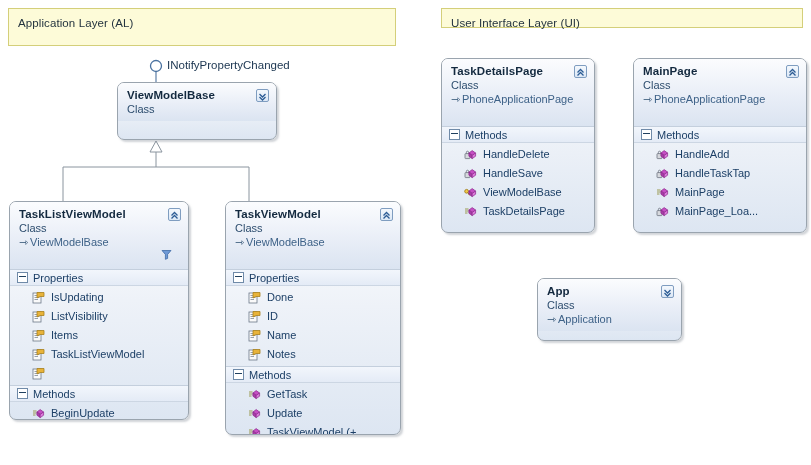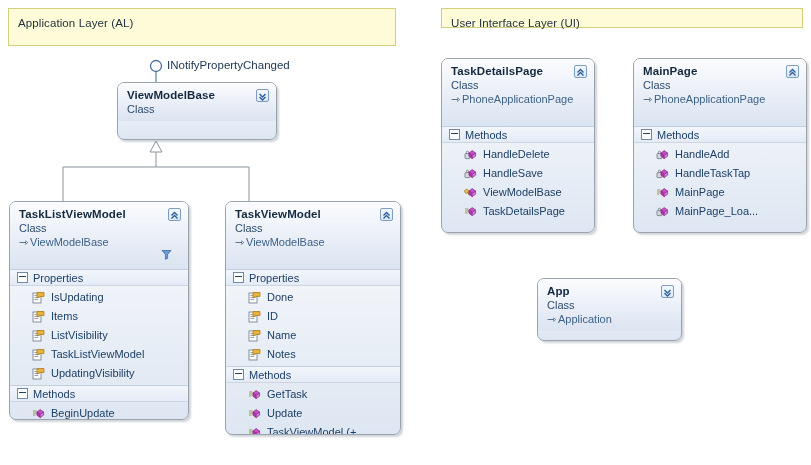--- a/index.html
+++ b/index.html
@@ -218,51 +218,50 @@
       <span class="member-label">IsUpdating</span>
     </div>
     <div class="member">
       <svg class="member-icon" width="13" height="13" viewBox="0 0 13 13">
           <rect x="1" y="2" width="8" height="10" fill="#fafafa" stroke="#6b7888" stroke-width=".8"></rect>
           <line x1="2.5" y1="4.5" x2="7.5" y2="4.5" stroke="#6b7888" stroke-width=".7"></line>
           <line x1="2.5" y1="6.5" x2="7.5" y2="6.5" stroke="#6b7888" stroke-width=".7"></line>
           <line x1="2.5" y1="8.5" x2="6" y2="8.5" stroke="#6b7888" stroke-width=".7"></line>
           <path d="M5 1.5 L12 1.5 L12 5.5 L8 5.5 L5 7 Z" fill="#e8b33a" stroke="#a8801c" stroke-width=".8"></path>
         </svg>
+      <span class="member-label">ListVisibility</span>
+    </div>
+    <div class="member">
+      <svg class="member-icon" width="13" height="13" viewBox="0 0 13 13">
+          <rect x="1" y="2" width="8" height="10" fill="#fafafa" stroke="#6b7888" stroke-width=".8"></rect>
+          <line x1="2.5" y1="4.5" x2="7.5" y2="4.5" stroke="#6b7888" stroke-width=".7"></line>
+          <line x1="2.5" y1="6.5" x2="7.5" y2="6.5" stroke="#6b7888" stroke-width=".7"></line>
+          <line x1="2.5" y1="8.5" x2="6" y2="8.5" stroke="#6b7888" stroke-width=".7"></line>
+          <path d="M5 1.5 L12 1.5 L12 5.5 L8 5.5 L5 7 Z" fill="#e8b33a" stroke="#a8801c" stroke-width=".8"></path>
+        </svg>
       <span class="member-label">Items</span>
     </div>
     <div class="member">
       <svg class="member-icon" width="13" height="13" viewBox="0 0 13 13">
           <rect x="1" y="2" width="8" height="10" fill="#fafafa" stroke="#6b7888" stroke-width=".8"></rect>
           <line x1="2.5" y1="4.5" x2="7.5" y2="4.5" stroke="#6b7888" stroke-width=".7"></line>
           <line x1="2.5" y1="6.5" x2="7.5" y2="6.5" stroke="#6b7888" stroke-width=".7"></line>
           <line x1="2.5" y1="8.5" x2="6" y2="8.5" stroke="#6b7888" stroke-width=".7"></line>
           <path d="M5 1.5 L12 1.5 L12 5.5 L8 5.5 L5 7 Z" fill="#e8b33a" stroke="#a8801c" stroke-width=".8"></path>
         </svg>
-      <span class="member-label">ListVisibility</span>
-    </div>
-    <div class="member">
-      <svg class="member-icon" width="13" height="13" viewBox="0 0 13 13">
-          <rect x="1" y="2" width="8" height="10" fill="#fafafa" stroke="#6b7888" stroke-width=".8"></rect>
-          <line x1="2.5" y1="4.5" x2="7.5" y2="4.5" stroke="#6b7888" stroke-width=".7"></line>
-          <line x1="2.5" y1="6.5" x2="7.5" y2="6.5" stroke="#6b7888" stroke-width=".7"></line>
-          <line x1="2.5" y1="8.5" x2="6" y2="8.5" stroke="#6b7888" stroke-width=".7"></line>
-          <path d="M5 1.5 L12 1.5 L12 5.5 L8 5.5 L5 7 Z" fill="#e8b33a" stroke="#a8801c" stroke-width=".8"></path>
-        </svg>
       <span class="member-label">TaskListViewModel</span>
     </div>
     <div class="member">
       <svg class="member-icon" width="13" height="13" viewBox="0 0 13 13">
           <rect x="1" y="2" width="8" height="10" fill="#fafafa" stroke="#6b7888" stroke-width=".8"></rect>
           <line x1="2.5" y1="4.5" x2="7.5" y2="4.5" stroke="#6b7888" stroke-width=".7"></line>
           <line x1="2.5" y1="6.5" x2="7.5" y2="6.5" stroke="#6b7888" stroke-width=".7"></line>
           <line x1="2.5" y1="8.5" x2="6" y2="8.5" stroke="#6b7888" stroke-width=".7"></line>
           <path d="M5 1.5 L12 1.5 L12 5.5 L8 5.5 L5 7 Z" fill="#e8b33a" stroke="#a8801c" stroke-width=".8"></path>
         </svg>
-      <span class="member-label">UpdatingVisibility</span>
     </div>
   </div>
 
   <div class="compartment-title">
     <span class="expander"></span>
     <span>Methods</span>
   </div>
   <div class="members">
     <div class="member">
       <svg class="member-icon" width="13" height="13" viewBox="0 0 13 13">

